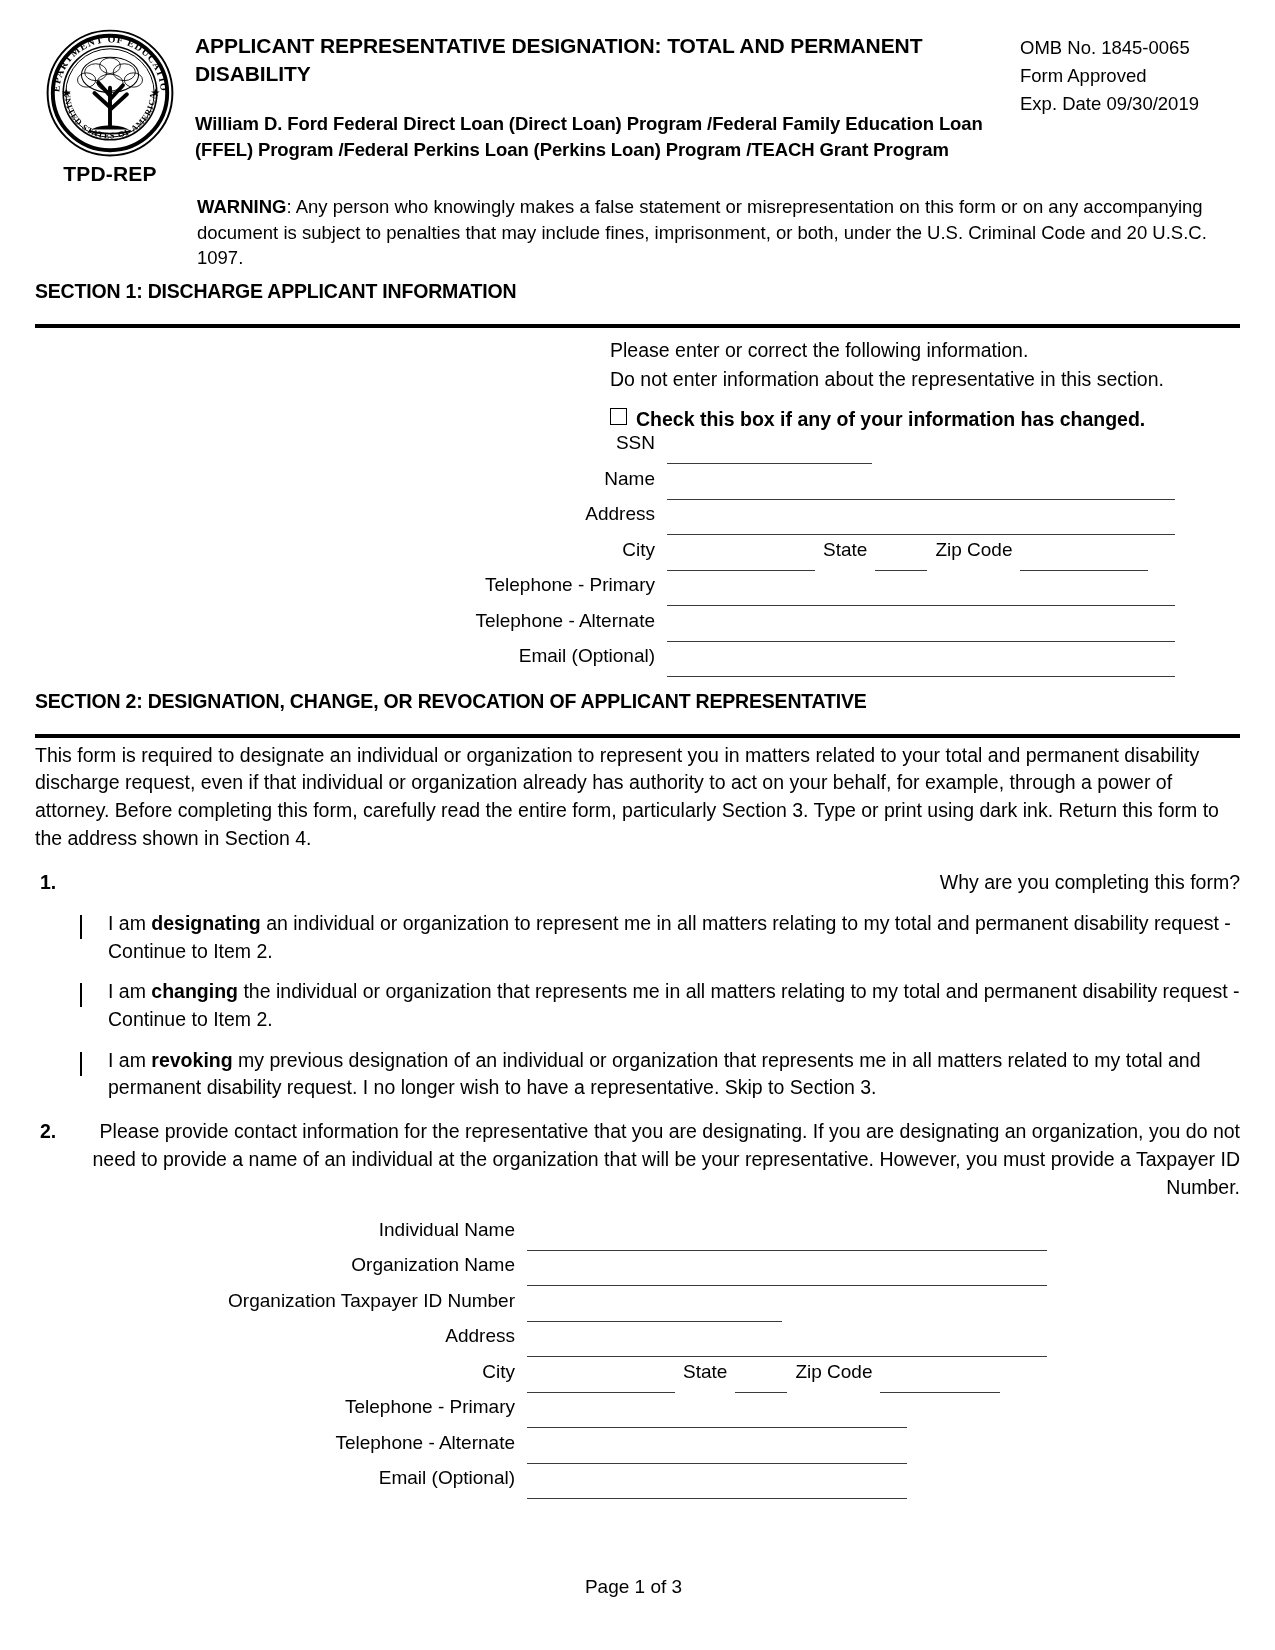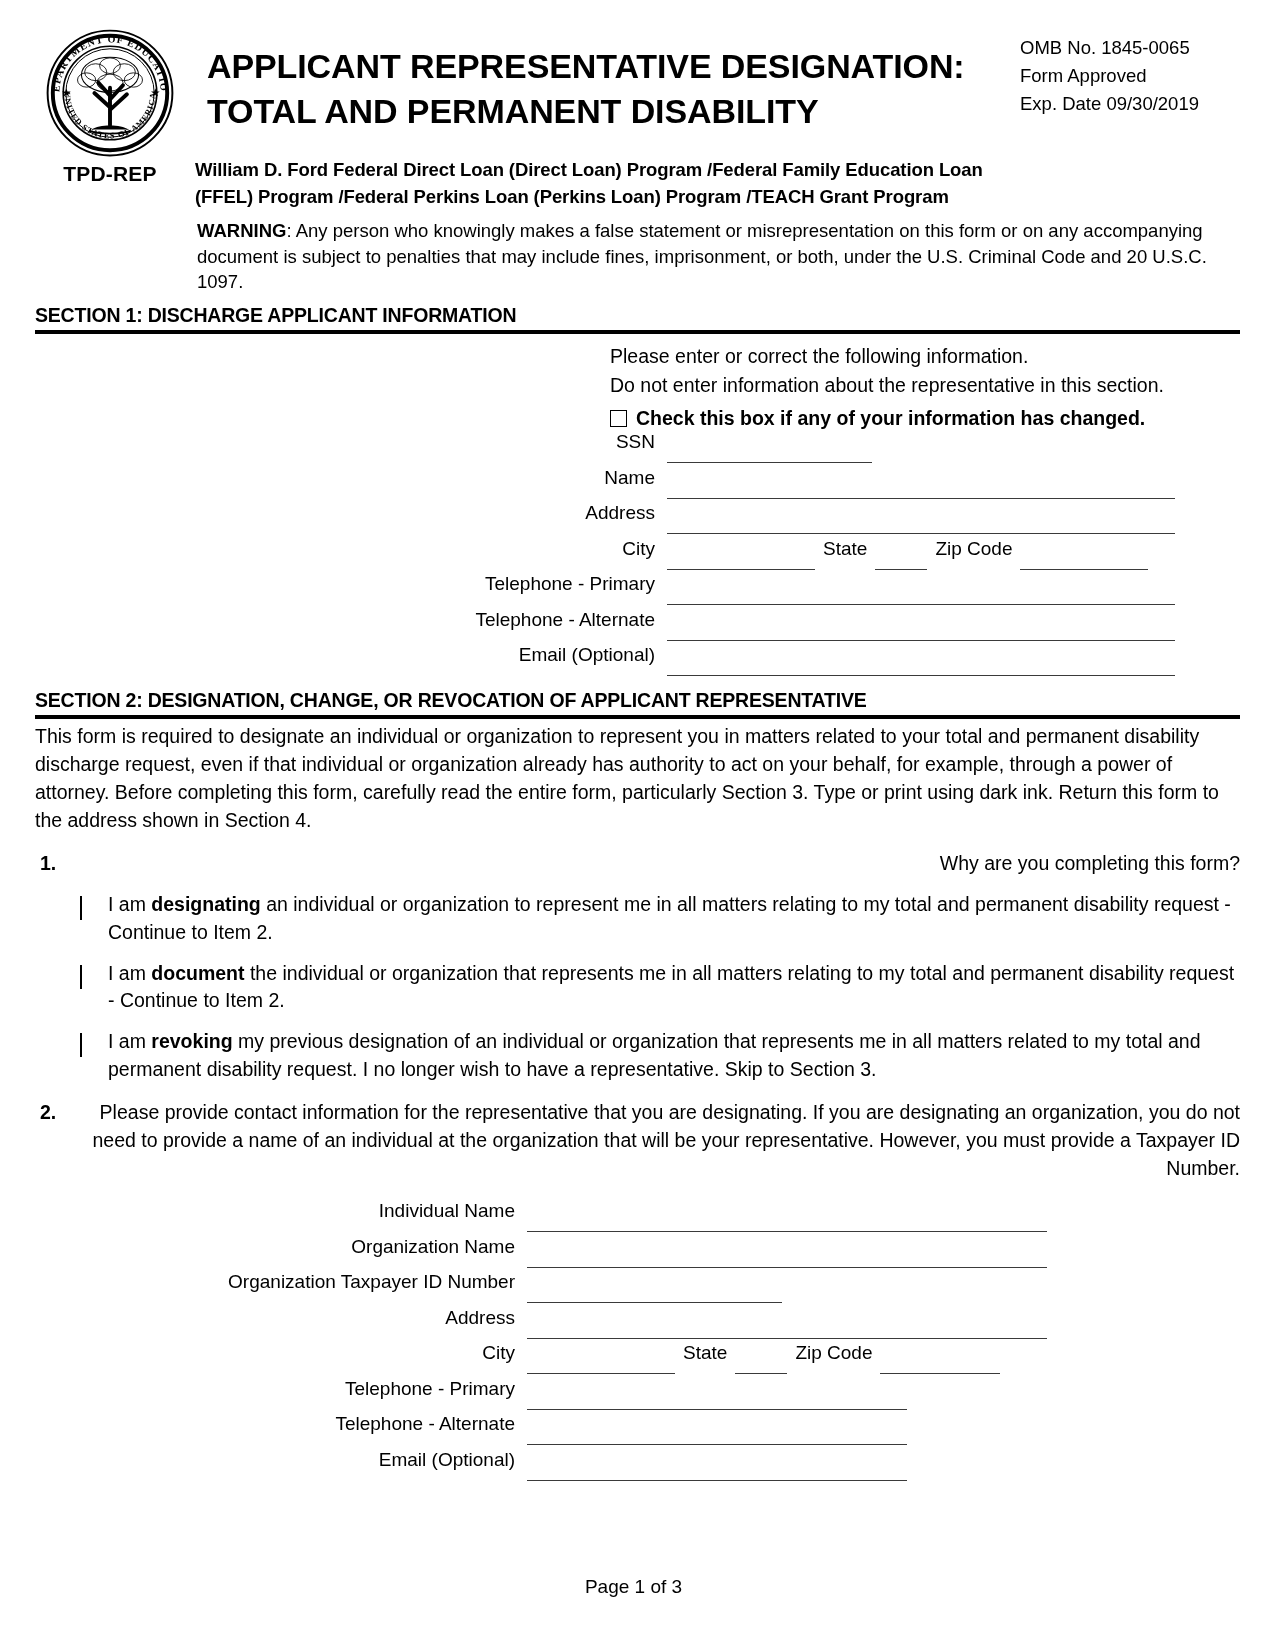--- a/index.html
+++ b/index.html
@@ -46,24 +46,24 @@
     letter-spacing: .2px;
     margin-top: 4px;
   }
   .title-col {
     flex: 1 1 auto;
     padding-left: 10px;
     padding-top: 12px;
   }
   .main-title {
     font-weight: bold;
-    font-size: 34px;
+    font-size: 21px;
     line-height: 1.33;
     letter-spacing: -0.1px;
-    margin: 12px;
+    margin: 0;
   }
   .sub-title {
     font-weight: bold;
     font-size: 18.5px;
     line-height: 1.43;
     margin-top: 23px;
     letter-spacing: -0.1px;
   }
   .omb-col {
     flex: 0 0 220px;
@@ -76,21 +76,21 @@
     padding: 8px 35px 0 197px;
     font-size: 18.5px;
     line-height: 1.38;
   }
   .warning-block b { font-weight: bold; }
 
   
   .section-bar {
     margin: 9px 35px 0 35px;
     border-bottom: 4px solid #000;
-    padding-bottom: 1px;
+    padding-bottom: 19px;
   }
   .section-bar-title {
     font-weight: bold;
     font-size: 19.5px;
     letter-spacing: -0.2px;
     padding-bottom: 2px;
   }
 
   
   .fields {
@@ -124,22 +124,21 @@
   .s1 { padding-left: 35px; padding-top: 8px; }
   .s1 .flabel { width: 620px; }
   .s1-note {
     margin-left: 575px;
     font-size: 19.5px;
     line-height: 1.5;
   }
   .s1-check {
     margin-left: 575px;
     display: flex;
-    align-items: center;
-    margin-top: 7px;
+    margin-top: 14px;
   }
   .cbox {
     width: 17px;
     height: 17px;
     border: 1.6px solid #000;
     box-sizing: border-box;
     flex: 0 0 17px;
     background: #fff;
   }
   .s1-check-label {
@@ -320,21 +319,21 @@
     <div class="numbered-body">Why are you completing this form?</div>
   </div>
 
   <div class="opt-row">
     <div class="opt-box"><span class="cbox"></span></div>
     <div class="opt-text"><span>I am </span><b>designating</b><span> an individual or organization to represent me in all matters relating to my total and permanent disability request - Continue to Item 2.</span></div>
   </div>
 
   <div class="opt-row">
     <div class="opt-box"><span class="cbox"></span></div>
-    <div class="opt-text"><span>I am </span><b>document</b><span> the individual or organization that represents me in all matters relating to my total and permanent disability request - Continue to Item 2.</span></div>
+    <div class="opt-text"><span>I am </span><b>changing</b><span> the individual or organization that represents me in all matters relating to my total and permanent disability request - Continue to Item 2.</span></div>
   </div>
 
   <div class="opt-row">
     <div class="opt-box"><span class="cbox"></span></div>
     <div class="opt-text"><span>I am </span><b>revoking</b><span> my previous designation of an individual or organization that represents me in all matters related to my total and permanent disability request. I no longer wish to have a representative. Skip to Section 3.</span></div>
   </div>
 
   <div class="numbered">
     <div class="num">2.</div>
     <div class="numbered-body">Please provide contact information for the representative that you are designating. If you are designating an organization, you do not need to provide a name of an individual at the organization that will be your representative. However, you must provide a Taxpayer ID Number.</div>

